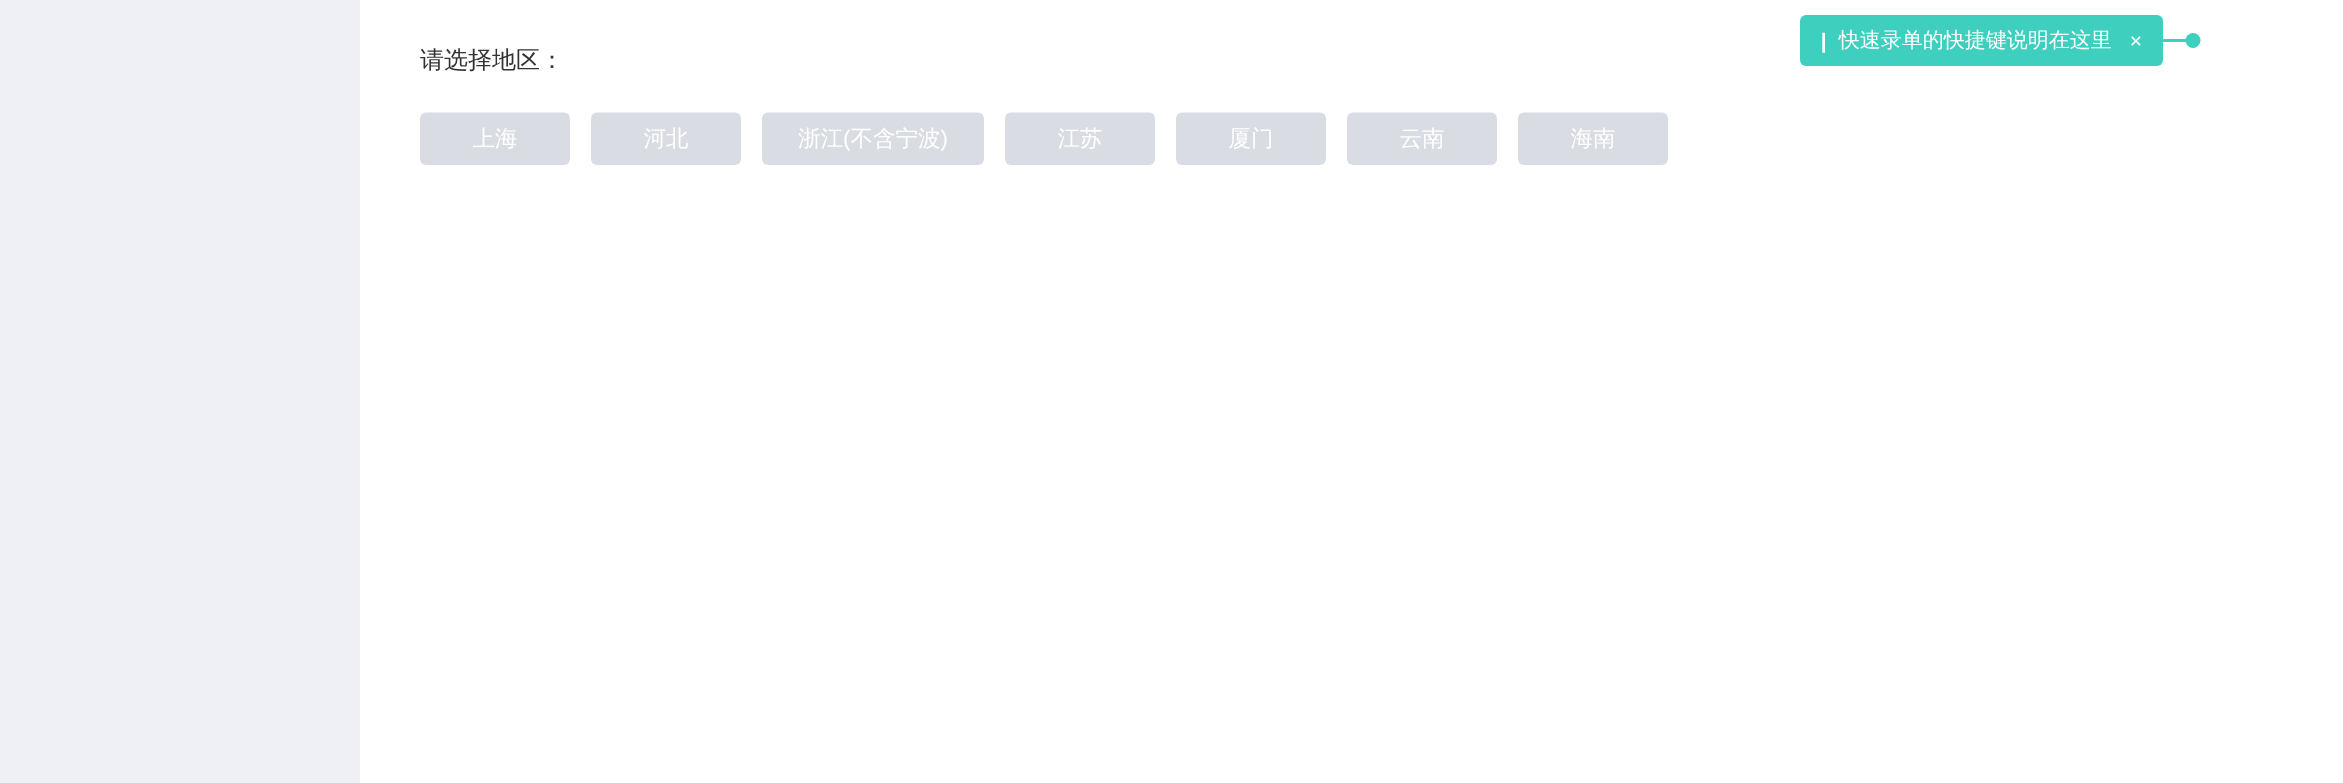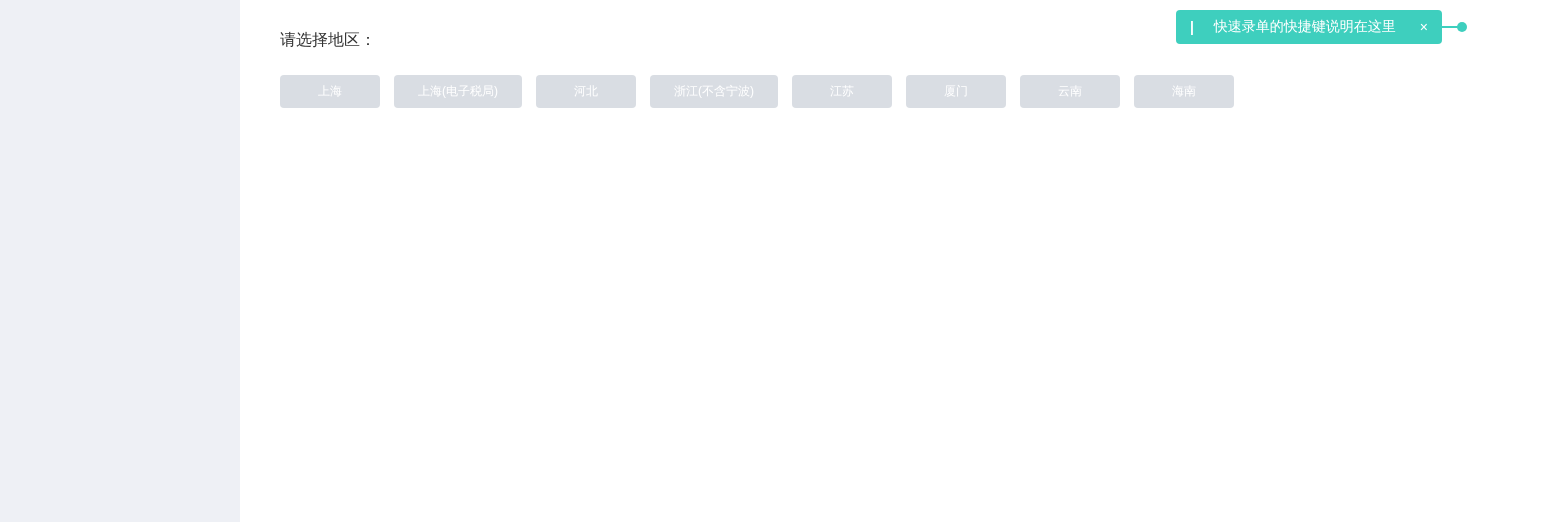--- a/index.html
+++ b/index.html
@@ -47,41 +47,41 @@
       display: flex;
       flex-wrap: wrap;
       gap: 14px;
     }
 
     .region-btn {
       background: #d9dde3;
       border: none;
       border-radius: 4px;
       color: #fff;
-      font-size: 12px;
+      font-size: 15px;
       padding: 8px 24px;
       cursor: pointer;
       min-width: 100px;
       text-align: center;
       font-family: "Microsoft YaHei", "PingFang SC", sans-serif;
     }
 
     
     .tooltip-banner {
       position: absolute;
       top: 10px;
       right: 120px;
       background: #3ecfbe;
       color: #fff;
       font-size: 14px;
       padding: 8px 14px;
       border-radius: 4px;
       display: flex;
       align-items: center;
-      gap: 20px;
+      gap: 8px;
       white-space: nowrap;
     }
 
     .tooltip-banner::before {
       content: '|';
       font-weight: bold;
       color: #fff;
     }
 
     .tooltip-close {
@@ -118,21 +118,20 @@
 </head>
 <body>
 
 <div class="sidebar"></div>
 
 <div class="main-content">
   <div class="page-title">请选择地区：</div>
   <div class="region-buttons">
 
   <button class="region-btn">上海</button>
-      <button class="region-btn">上海(电子税局)</button>
       <button class="region-btn">河北</button>
       <button class="region-btn">浙江(不含宁波)</button>
       <button class="region-btn">江苏</button>
       <button class="region-btn">厦门</button>
       <button class="region-btn">云南</button>
       <button class="region-btn">海南</button>
     </div>
 </div>
 
 <div class="tooltip-banner">

